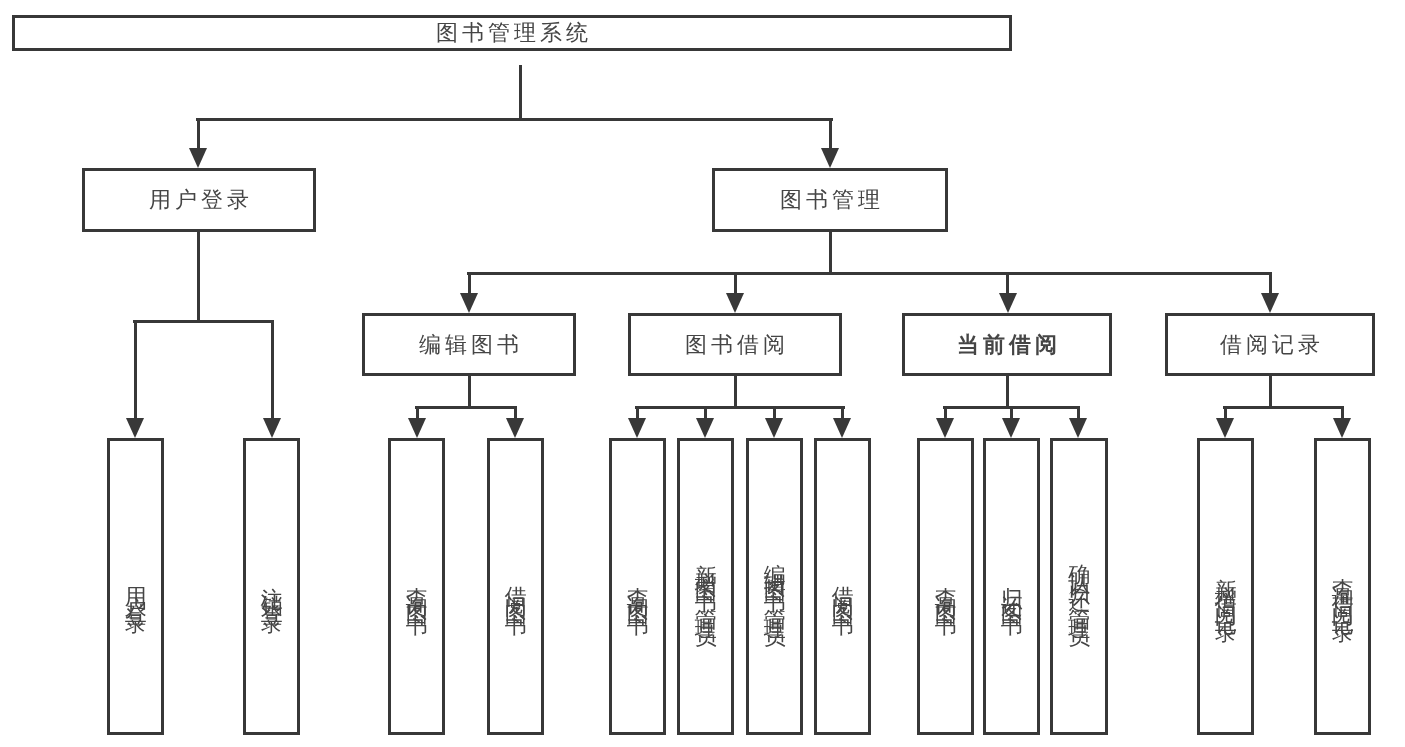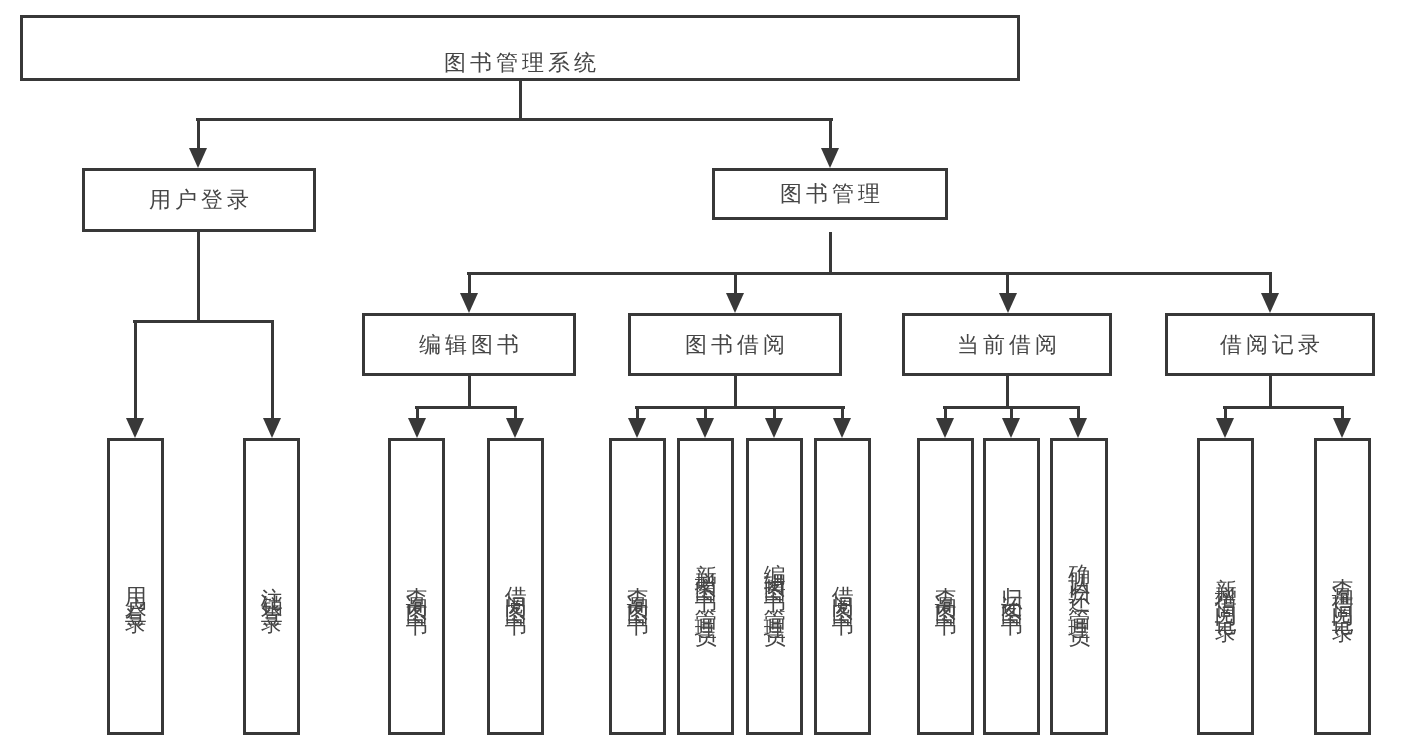--- a/index.html
+++ b/index.html
@@ -33,35 +33,35 @@
   .watermark{
     position:absolute;left:1183px;top:718px;z-index:5;
     color:#b3b3b3;font-size:17.5px;white-space:nowrap;
   }
 </style>
 </head>
 <body>
 
 <div class="canvas">
 
-  <div class="box" style="left:20px;top:15px;width:1000px;height:66px;align-items:flex-end;">
+  <div class="box" style="left:12px;top:15px;width:1000px;height:36px;">
     <span>图书管理系统</span>
   </div>
 
   <div class="vline" style="left:519px;top:65px;height:54px;"></div>
   <div class="hline" style="left:196px;top:118px;width:637px;"></div>
   <div class="vline" style="left:197px;top:118px;height:33px;"></div>
   <div class="arrow" style="left:189px;top:148px;"></div>
   <div class="vline" style="left:829px;top:118px;height:33px;"></div>
   <div class="arrow" style="left:821px;top:148px;"></div>
 
   <div class="box" style="left:82px;top:168px;width:234px;height:64px;">
     <span>用户登录</span>
   </div>
-  <div class="box" style="left:712px;top:168px;width:236px;height:52px;">
+  <div class="box" style="left:712px;top:168px;width:236px;height:64px;">
     <span>图书管理</span>
   </div>
 
   <div class="vline" style="left:197px;top:232px;height:90px;"></div>
   <div class="hline" style="left:133px;top:320px;width:141px;"></div>
   <div class="vline" style="left:134px;top:320px;height:100px;"></div>
   <div class="arrow" style="left:126px;top:418px;"></div>
   <div class="vline" style="left:271px;top:320px;height:100px;"></div>
   <div class="arrow" style="left:263px;top:418px;"></div>
 
@@ -75,21 +75,21 @@
   <div class="arrow" style="left:999px;top:293px;"></div>
   <div class="vline" style="left:1269px;top:272px;height:25px;"></div>
   <div class="arrow" style="left:1261px;top:293px;"></div>
 
   <div class="box" style="left:362px;top:313px;width:214px;height:63px;">
     <span>编辑图书</span>
   </div>
   <div class="box" style="left:628px;top:313px;width:214px;height:63px;justify-content:center;">
     <span>图书借阅</span>
   </div>
-  <div class="box" style="left:902px;top:313px;width:210px;height:63px;">
+  <div class="box" style="left:902px;top:313px;width:210px;height:63px;font-weight:bold;">
     <span>当前借阅</span>
   </div>
   <div class="box" style="left:1165px;top:313px;width:210px;height:63px;">
     <span>借阅记录</span>
   </div>
 
   <div class="vline" style="left:468px;top:376px;height:32px;"></div>
   <div class="hline" style="left:415px;top:406px;width:102px;"></div>
   <div class="vline" style="left:416px;top:406px;height:16px;"></div>
   <div class="arrow" style="left:408px;top:418px;"></div>

